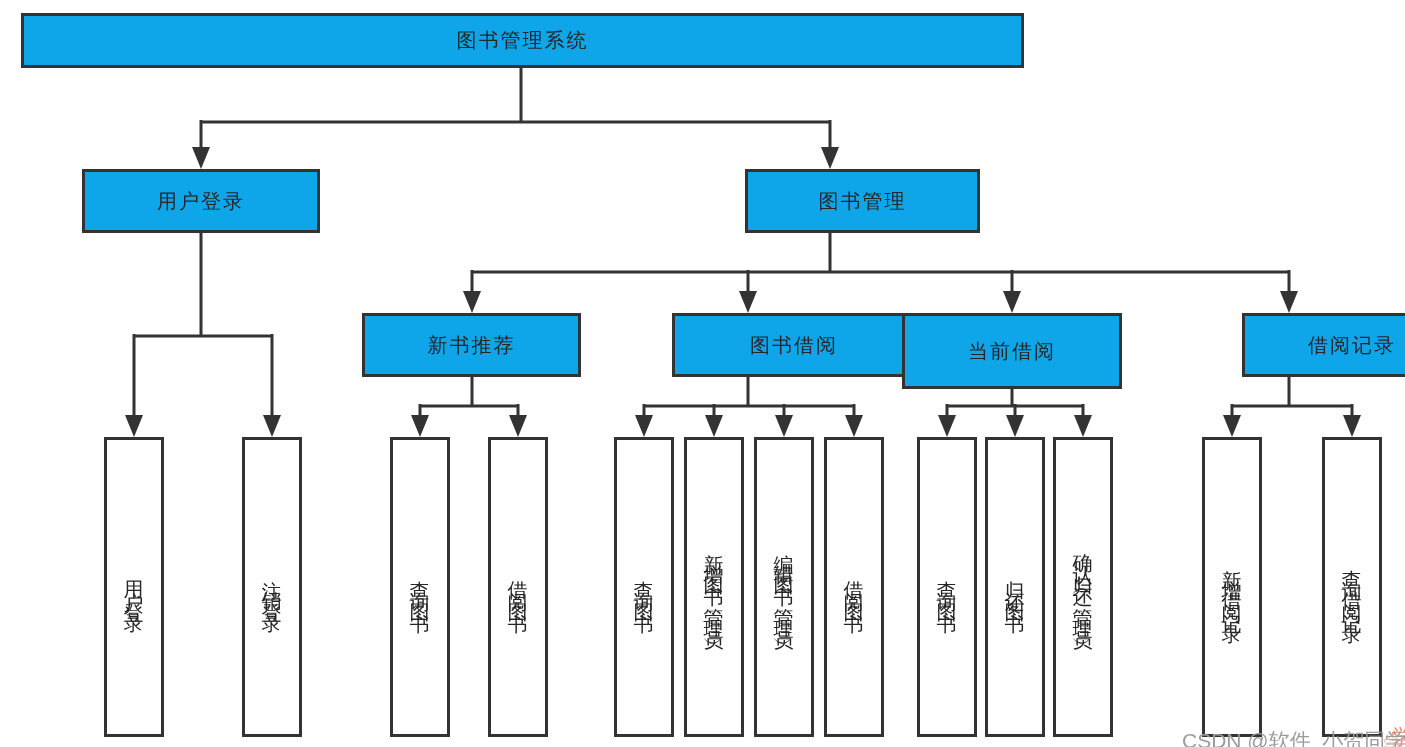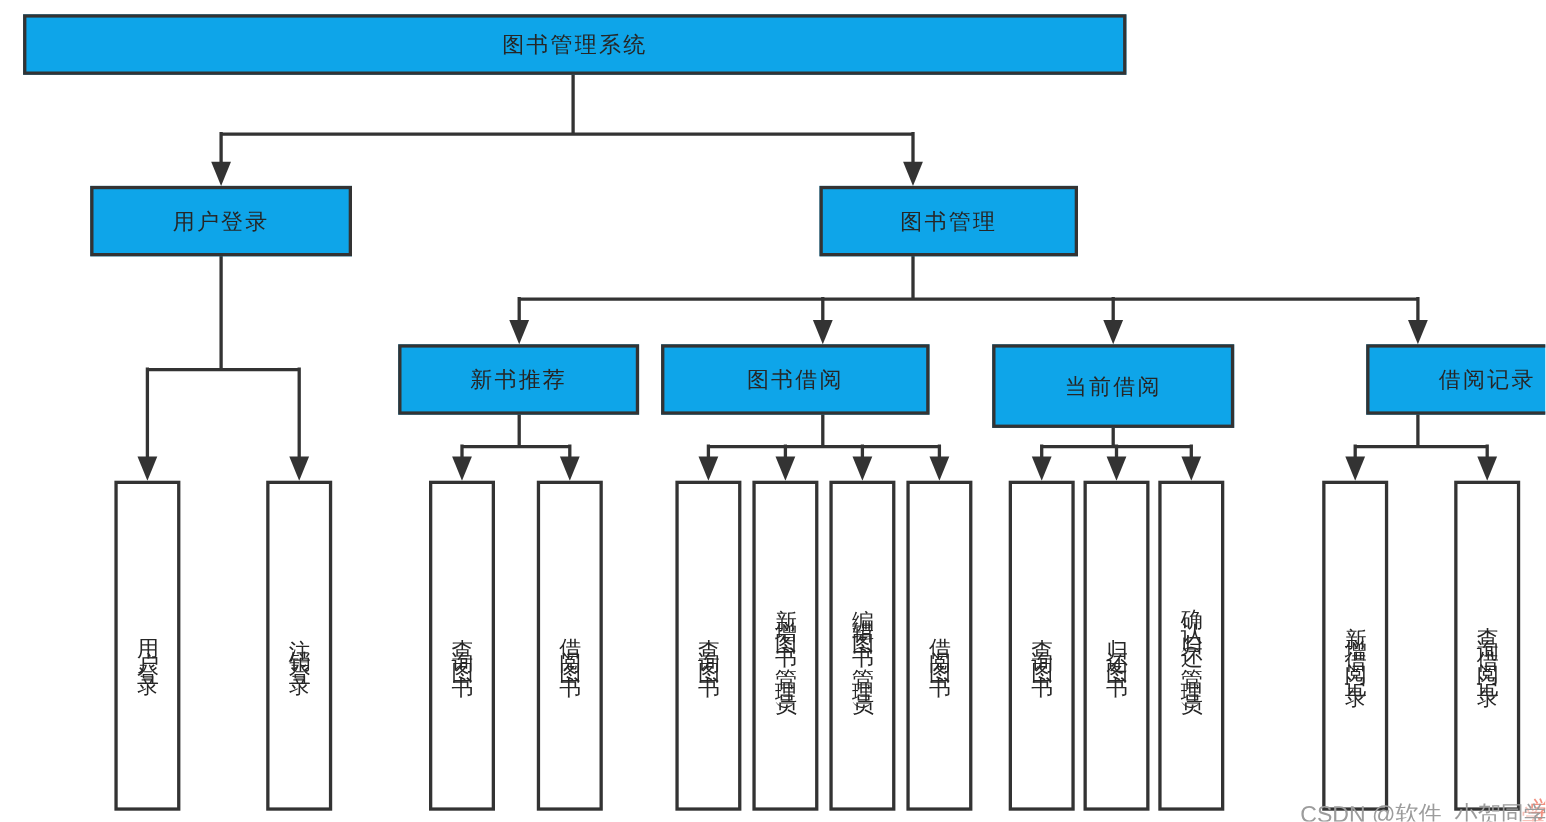--- a/index.html
+++ b/index.html
@@ -78,21 +78,21 @@
       <polygon points="1343,415 1361,415 1352,437"></polygon>
     </g>
   </svg>
 
   <div class="node" style="left:21px;top:13px;width:1003px;height:55px;">图书管理系统</div>
 
   <div class="node" style="left:82px;top:169px;width:238px;height:64px;">用户登录</div>
   <div class="node" style="left:712px;top:169px;width:235px;height:64px;margin-left:33px;">图书管理</div>
 
   <div class="node" style="left:362px;top:313px;width:219px;height:64px;text-align:right;">新书推荐</div>
-  <div class="node" style="left:601px;top:313px;width:244px;height:64px;">图书借阅</div>
+  <div class="node" style="left:672px;top:313px;width:244px;height:64px;">图书借阅</div>
   <div class="node" style="left:902px;top:313px;width:220px;height:76px;">当前借阅</div>
   <div class="node" style="left:1242px;top:313px;width:220px;height:64px;">借阅记录</div>
 
   <div class="leaf" style="left:104px;">
     <span>用户登录</span>
   </div>
   <div class="leaf" style="left:242px;">
     <span>注销登录</span>
   </div>
 

